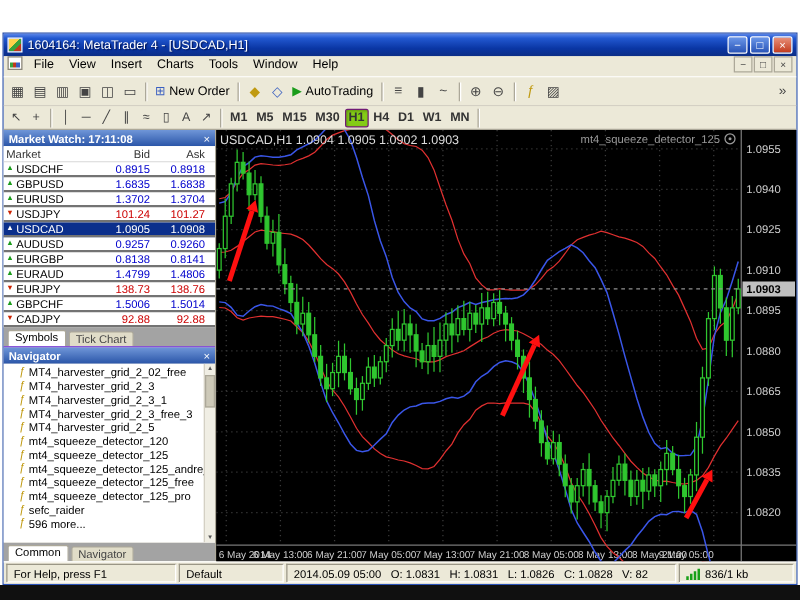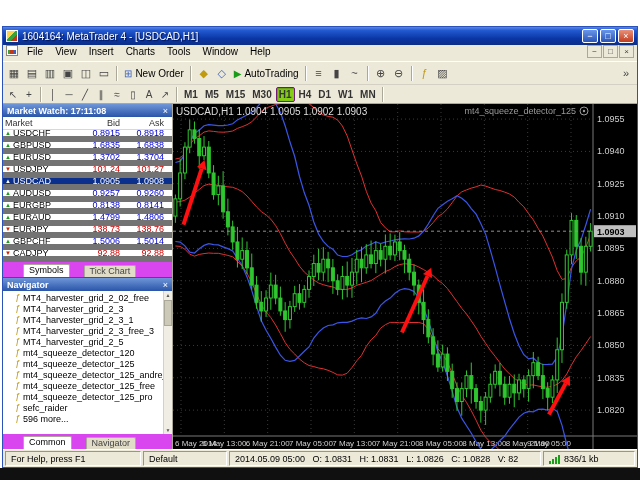--- a/index.html
+++ b/index.html
@@ -56,27 +56,27 @@
   .panel-title{height:13px;flex:none;display:flex;align-items:center;justify-content:space-between;
     padding:0 4px;background:linear-gradient(180deg,#6f96d8,#2a55a8);color:#fff;font-size:9px;font-weight:bold}
   .panel-close{font-size:9px;font-weight:normal}
   .mw-table{background:#fff}
   .mw-header{display:flex;height:13px;background:#fff;border-bottom:1px solid #d8d8d8}
   .mw-header .mw-cell{color:#333}
   .mw-cell{font-size:9px;display:flex;align-items:center;overflow:hidden;white-space:nowrap}
   .mw-col-0{width:68px;padding-left:2px;gap:2px}
   .mw-col-1{width:52px;justify-content:flex-end;padding-right:3px}
   .mw-col-2{width:44px;justify-content:flex-end;padding-right:3px}
-  .mw-row{display:flex;height:12px;background:#fff;border-bottom:6px solid #737373}
+  .mw-row{display:flex;height:12px;background:#fff;border-bottom:2px solid #737373}
   .mw-row.selected{background:#0b2f8c}
   .mw-row.selected span,.mw-row.selected .mw-cell,.mw-row.selected .price{color:#fff!important}
   .price.blue{color:#0000cc}.price.red{color:#cc0000}
   .tick-icon{font-size:6px;line-height:6px}
   .tick-icon.up{color:#1a9c1a}.tick-icon.down{color:#cc2200}
-  .tabs{height:15px;flex:none;display:flex;align-items:flex-end;gap:14px;padding-left:20px;background:#d946ef}
+  .tabs{height:15px;flex:none;display:flex;align-items:flex-end;gap:2px;padding-left:3px;background:#a3a3a3}
   .tab{font-size:9px;height:12px;line-height:11px;padding:0 5px;border:1px solid #aca899;border-bottom:none;
     border-radius:2px 2px 0 0;background:#e0dcc8;color:#444}
   .tab.active{background:#fff;height:13px;color:#000}
   .nav-panel{flex:1;display:flex;flex-direction:column;min-height:0;border-top:1px solid #6d28d9}
   .nav-list{flex:1;min-height:0;background:#fff;overflow:hidden;position:relative;padding-top:1px}
   .nav-item{display:flex;align-items:center;height:11px;padding-left:12px;gap:3px}
   .nav-icon{color:#c09a10;font-size:9px;font-style:italic;line-height:9px}
   .nav-label{font-size:9px;color:#000;white-space:nowrap}
   .nav-scrollbar{position:absolute;right:0;top:0;bottom:0;width:9px;background:#f0eee4;border-left:1px solid #d4d0c4;font-size:5px;color:#555;text-align:center}
   .nav-sb-arrow{display:block;height:8px;line-height:8px}

